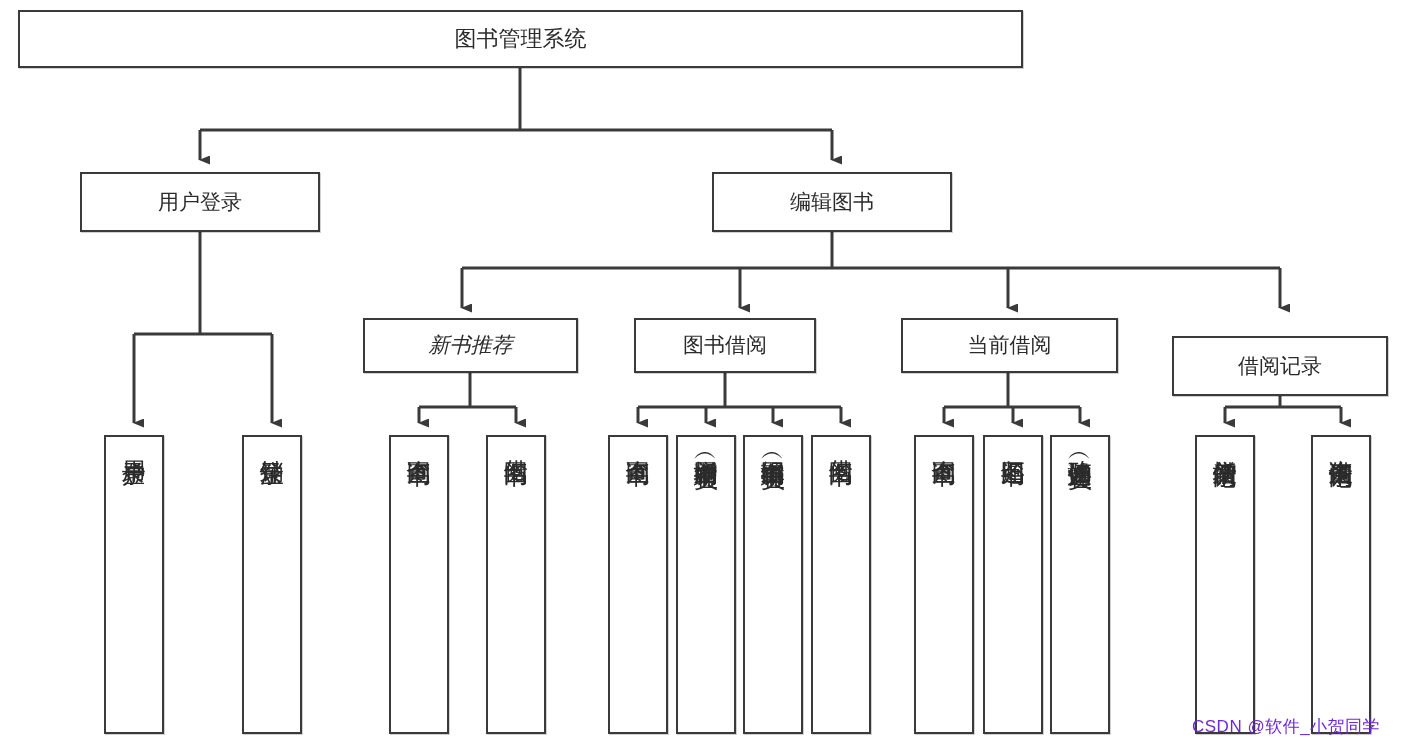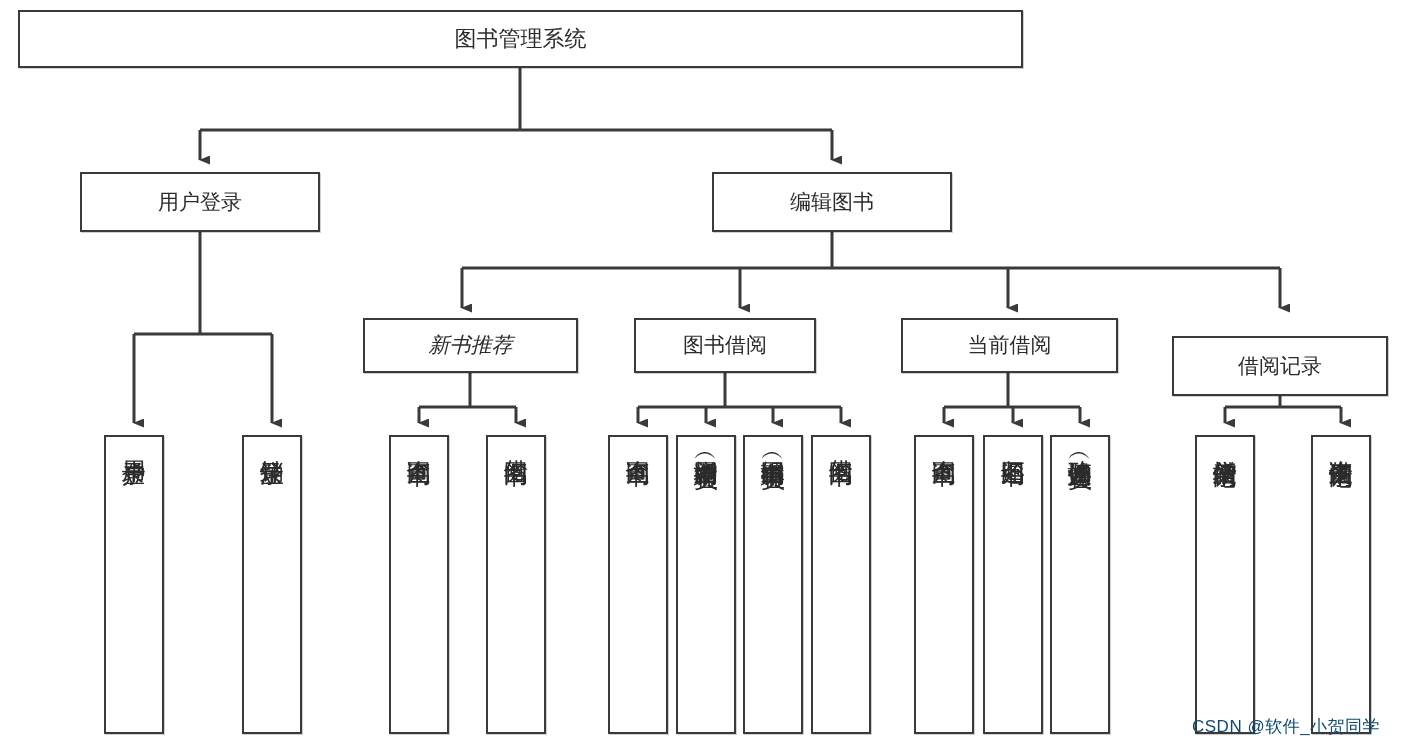--- a/index.html
+++ b/index.html
@@ -59,21 +59,21 @@
     writing-mode: vertical-rl;
     text-orientation: upright;
     font-size: 24px;
     line-height: 1.06;
     letter-spacing: 1px;
     white-space: nowrap;
   }
   .watermark {
     position: absolute;
     font-size: 17px;
-    color: #0c4a6e;
+    color: #6d28d9;
     white-space: nowrap;
     letter-spacing: 0.5px;
   }
 </style>
 </head>
 <body>
 
 <div id="canvas">
 
   <svg class="links" viewBox="0 0 1405 747">

